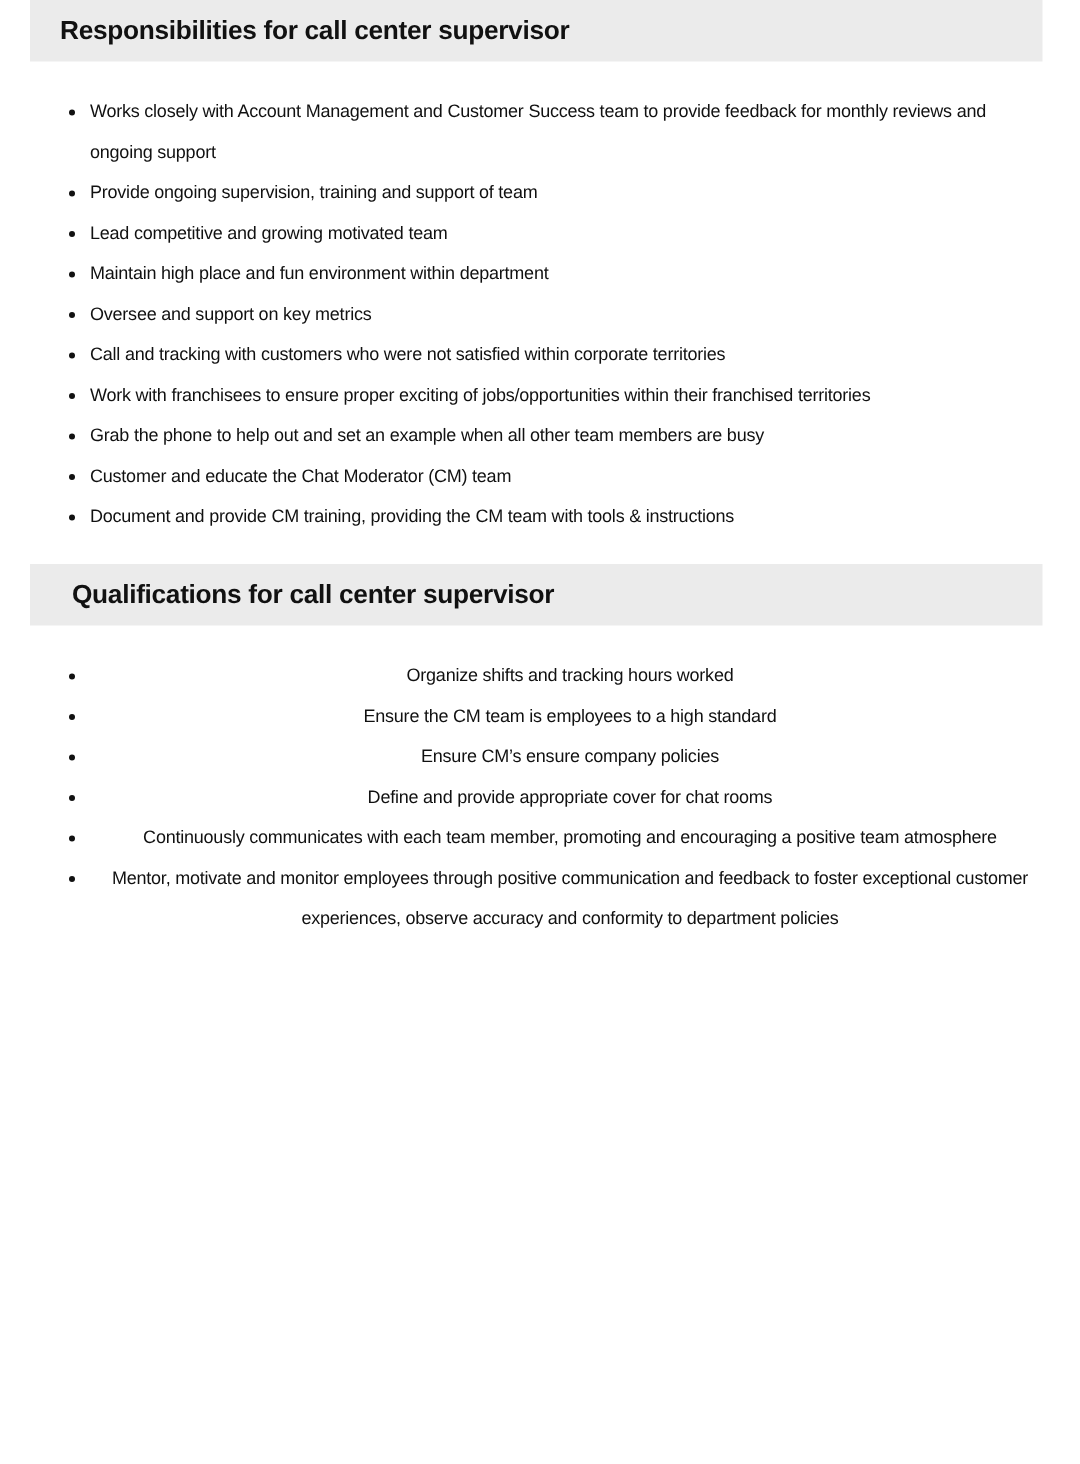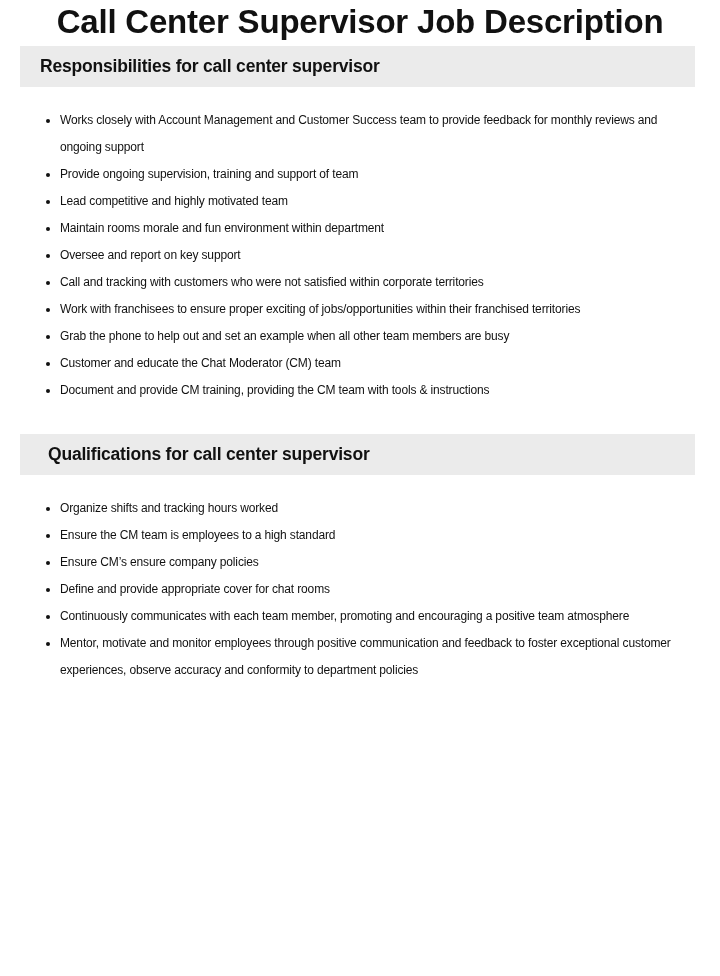--- a/index.html
+++ b/index.html
@@ -4,36 +4,35 @@
 <style>
   html, body { margin: 0; padding: 0; background: #ffffff; }
   body { width: 720px; height: 976px; overflow: hidden; font-family: "Liberation Sans", "DejaVu Sans", sans-serif; color: #111111; }
   .page { padding: 0 20px 0 20px; }
   h1 { margin: 0; padding-top: 2px; height: 44px; font-size: 33px; line-height: 40px; font-weight: bold; text-align: center; letter-spacing: -0.2px; }
   .intro { margin: 16px 0 0 0; font-size: 17.5px; line-height: 27px; width: 680px; letter-spacing: -0.15px; }
   .section-header { margin-top: 0; height: 41px; background: #ebebeb; width: 675px; box-sizing: border-box; padding-left: 20px; font-size: 17.5px; line-height: 41px; font-weight: bold; letter-spacing: -0.2px; }
   ul { margin: 20px 0 0 0; padding-left: 40px; font-size: 12px; line-height: 27px; letter-spacing: -0.15px; }
   ul li { padding-right: 10px; }
   ul.resp { width: 650px; }
-  ul.qual { width: 650px; }
-  .section-header.qual { margin-top: 30px; padding-left: 28px; }
+  ul.qual { width: 650px; text-align: center; }
+  .section-header.qual { margin-top: 18px; padding-left: 28px; }
 </style>
 </head>
 <body>
 
 <div class="page">
-  <h1>Call Center Supervisor Job Description</h1>
 
   <div class="section-header">Responsibilities for call center supervisor</div>
   <ul class="resp">
     <li>Works closely with Account Management and Customer Success team to provide feedback for monthly reviews and ongoing support</li>
     <li>Provide ongoing supervision, training and support of team</li>
-    <li>Lead competitive and highly motivated team</li>
-    <li>Maintain rooms morale and fun environment within department</li>
-    <li>Oversee and report on key support</li>
+    <li>Lead competitive and growing motivated team</li>
+    <li>Maintain high place and fun environment within department</li>
+    <li>Oversee and support on key metrics</li>
     <li>Call and tracking with customers who were not satisfied within corporate territories</li>
     <li>Work with franchisees to ensure proper exciting of jobs/opportunities within their franchised territories</li>
     <li>Grab the phone to help out and set an example when all other team members are busy</li>
     <li>Customer and educate the Chat Moderator (CM) team</li>
     <li>Document and provide CM training, providing the CM team with tools &amp; instructions</li>
   </ul>
 
   <div class="section-header qual">Qualifications for call center supervisor</div>
   <ul class="qual">
     <li>Organize shifts and tracking hours worked</li>

